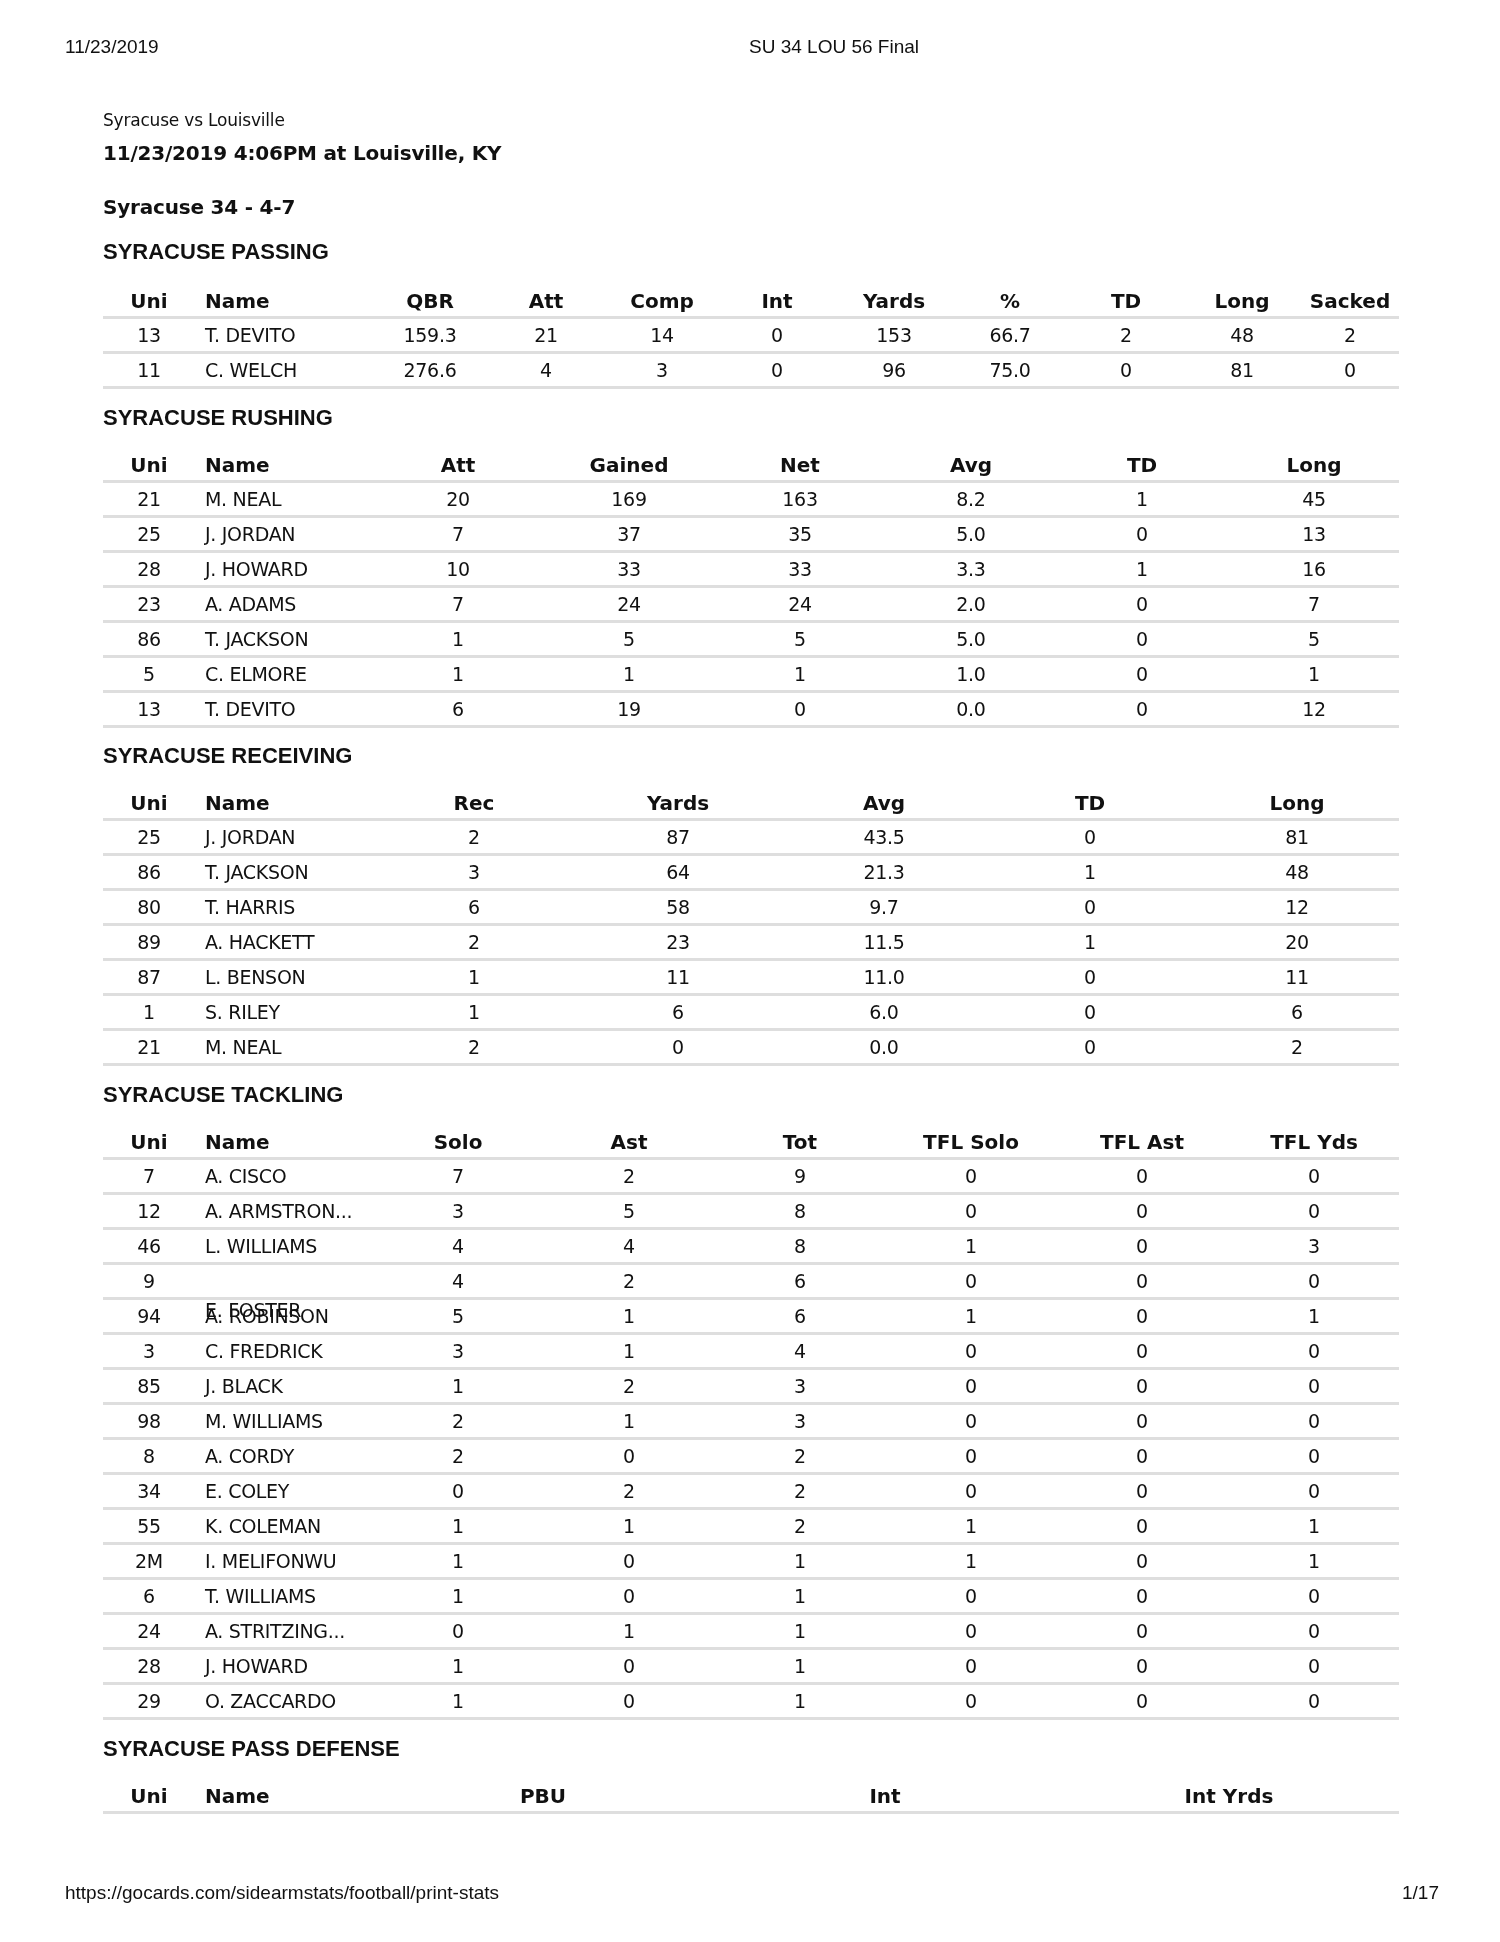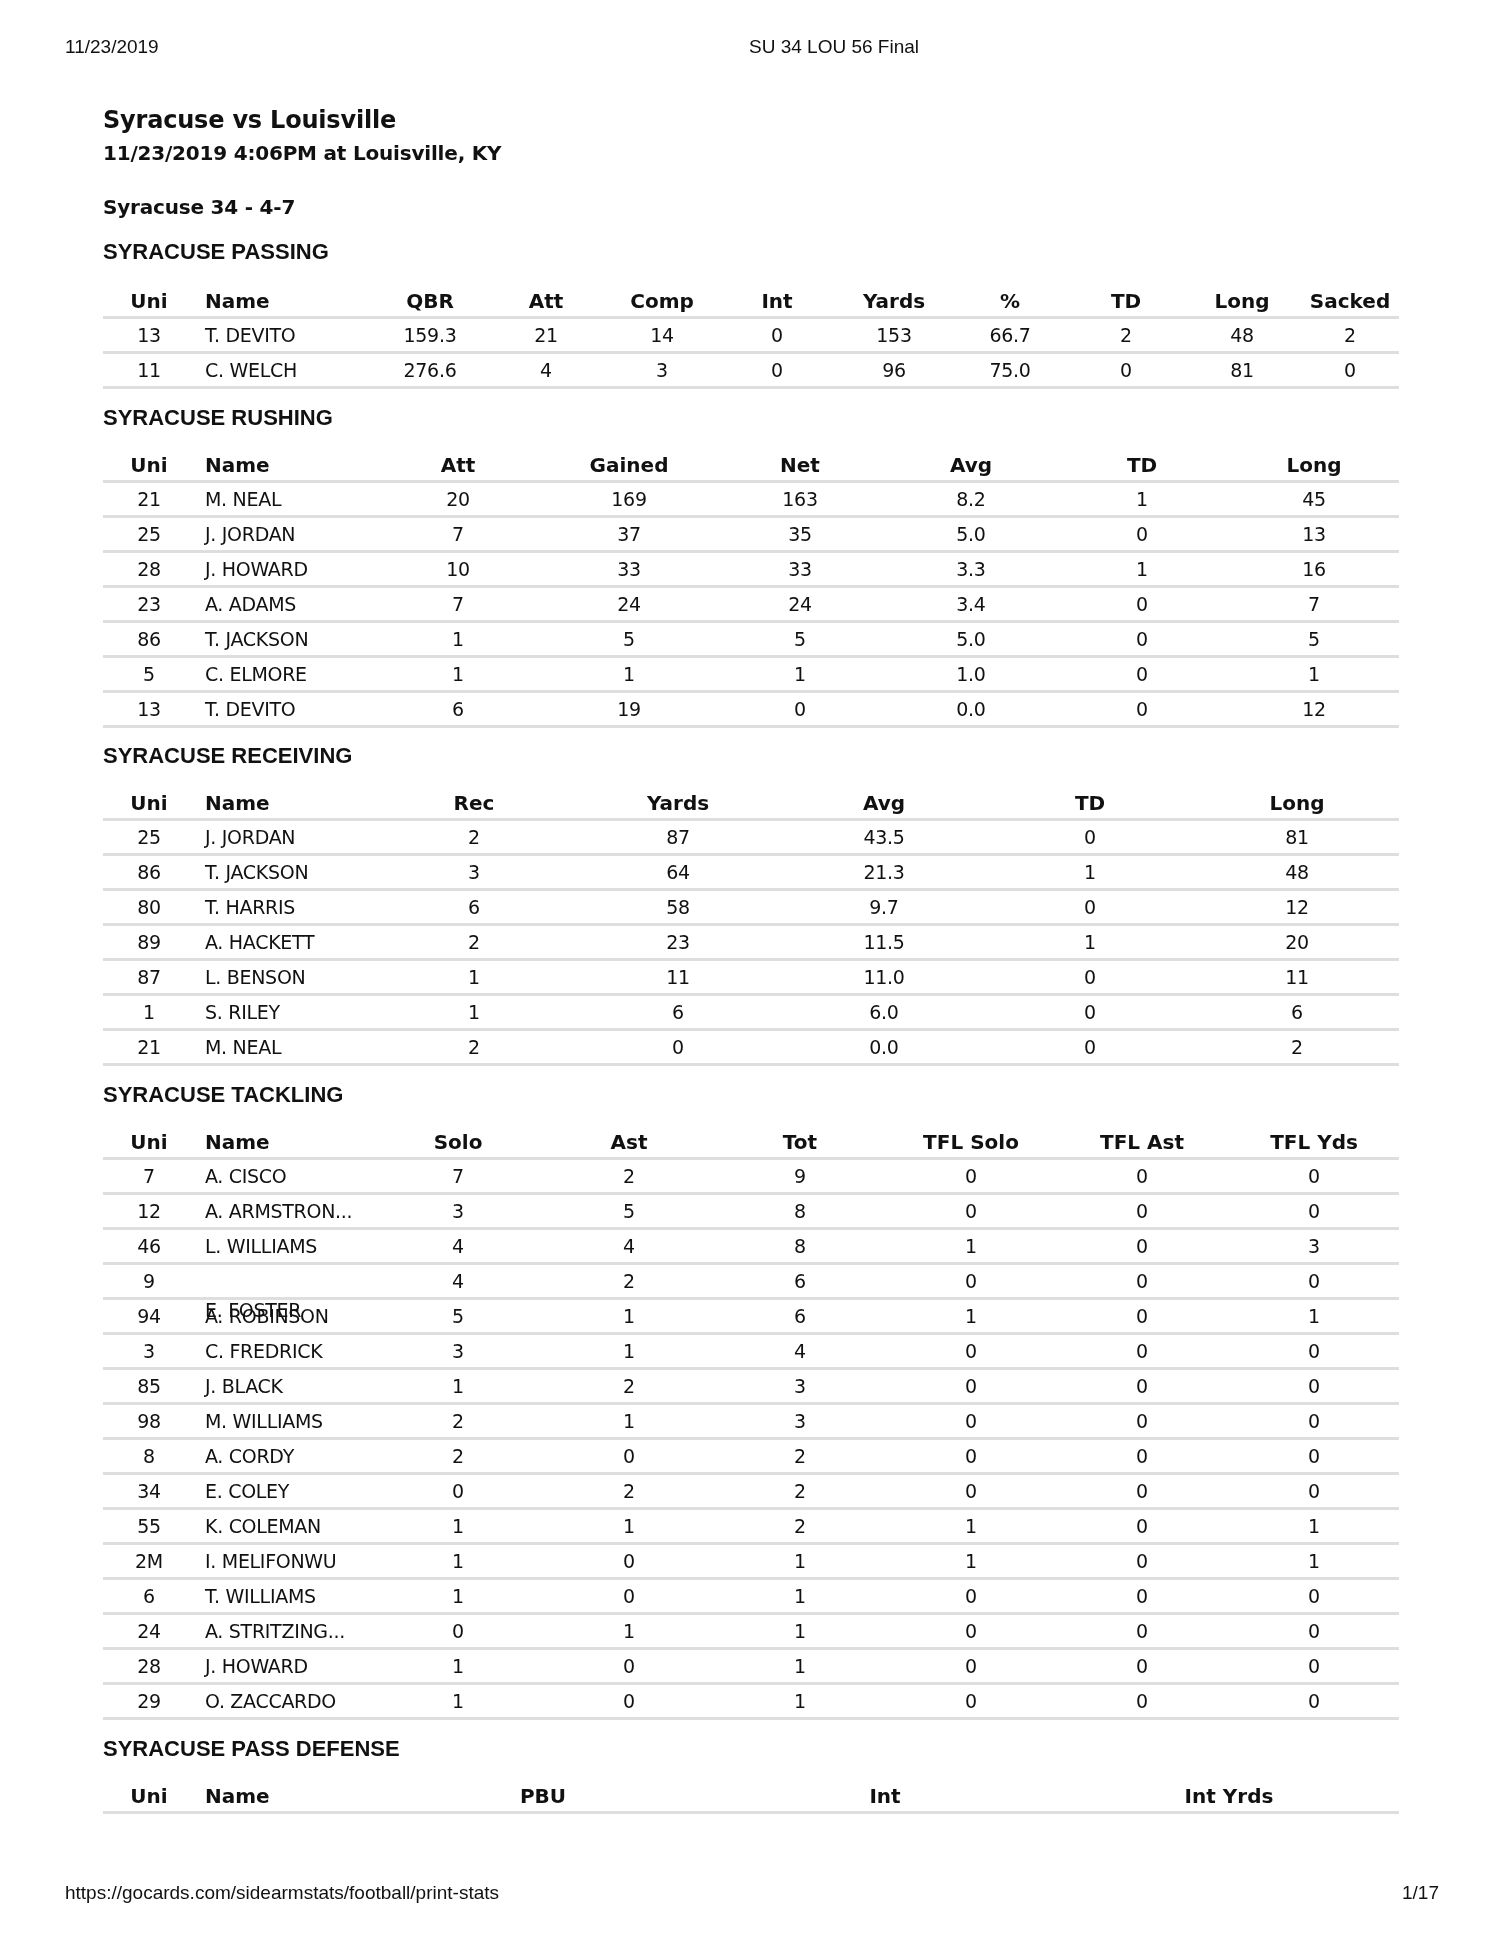--- a/index.html
+++ b/index.html
@@ -4,21 +4,21 @@
 <style>
   html, body { margin: 0; padding: 0; background: #ffffff; }
   body { width: 1500px; height: 1942px; position: relative; overflow: hidden; color: #111; }
   .print-hdr, .print-ftr { position: absolute; font-family: "Liberation Sans", sans-serif; font-size: 19px; color: #111; white-space: nowrap; }
   .hdr-date { left: 65px; top: 36px; }
   .hdr-title { left: 749px; top: 36px; }
   .ftr-url { left: 65px; top: 1882px; }
   .ftr-page { left: 1402px; top: 1882px; }
 
   .content { position: absolute; left: 103px; top: 0; width: 1296px; font-family: "DejaVu Sans", sans-serif; }
-  .game-title { position: absolute; left: 0; top: 106px; font-weight: bold; font-size: 24px; line-height: 28px; white-space: nowrap; letter-spacing: -0.2px; text-align: center; }
+  .game-title { position: absolute; left: 0; top: 106px; font-weight: normal; font-size: 17px; line-height: 28px; white-space: nowrap; letter-spacing: -0.2px; text-align: center; }
   .game-meta { position: absolute; left: 0; top: 139px; font-weight: bold; font-size: 20px; line-height: 28px; white-space: nowrap; letter-spacing: -0.2px; }
   .team-line { position: absolute; left: 0; top: 193px; font-weight: bold; font-size: 20px; line-height: 28px; white-space: nowrap; letter-spacing: -0.2px; }
   .section-title { position: absolute; left: 0; font-family: "Liberation Sans", sans-serif; font-weight: bold; font-size: 22px; line-height: 28px; white-space: nowrap; }
 
   .stat-table { position: absolute; left: 0; width: 1296px; }
   .hrow, .drow { position: relative; height: 35px; }
   .hrow { height: 33px; }
   .hrow::after, .drow::after { content: ""; position: absolute; left: 0; right: 0; bottom: 0; height: 3px; background: #dedede; }
   .cell { position: absolute; top: 0; height: 32px; line-height: 32px; font-size: 19px; white-space: nowrap; transform: translateX(-50%); text-align: center; }
   .hrow .cell { font-weight: bold; font-size: 20px; line-height: 30px; height: 30px; }
@@ -120,21 +120,21 @@
         <div class="cell" style="left: 868px;">3.3</div>
         <div class="cell" style="left: 1039px;">1</div>
         <div class="cell" style="left: 1211px;">16</div>
       </div>
       <div class="drow">
         <div class="cell" style="left: 46px;">23</div>
         <div class="cell left" style="left: 102px;">A. ADAMS</div>
         <div class="cell" style="left: 355px;">7</div>
         <div class="cell" style="left: 526px;">24</div>
         <div class="cell" style="left: 697px;">24</div>
-        <div class="cell" style="left: 868px;">3.4</div>
+        <div class="cell" style="left: 868px;">2.0</div>
         <div class="cell" style="left: 1039px;">0</div>
         <div class="cell" style="left: 1211px;">7</div>
       </div>
       <div class="drow">
         <div class="cell" style="left: 46px;">86</div>
         <div class="cell left" style="left: 102px;">T. JACKSON</div>
         <div class="cell" style="left: 355px;">1</div>
         <div class="cell" style="left: 526px;">5</div>
         <div class="cell" style="left: 697px;">5</div>
         <div class="cell" style="left: 868px;">5.0</div>

